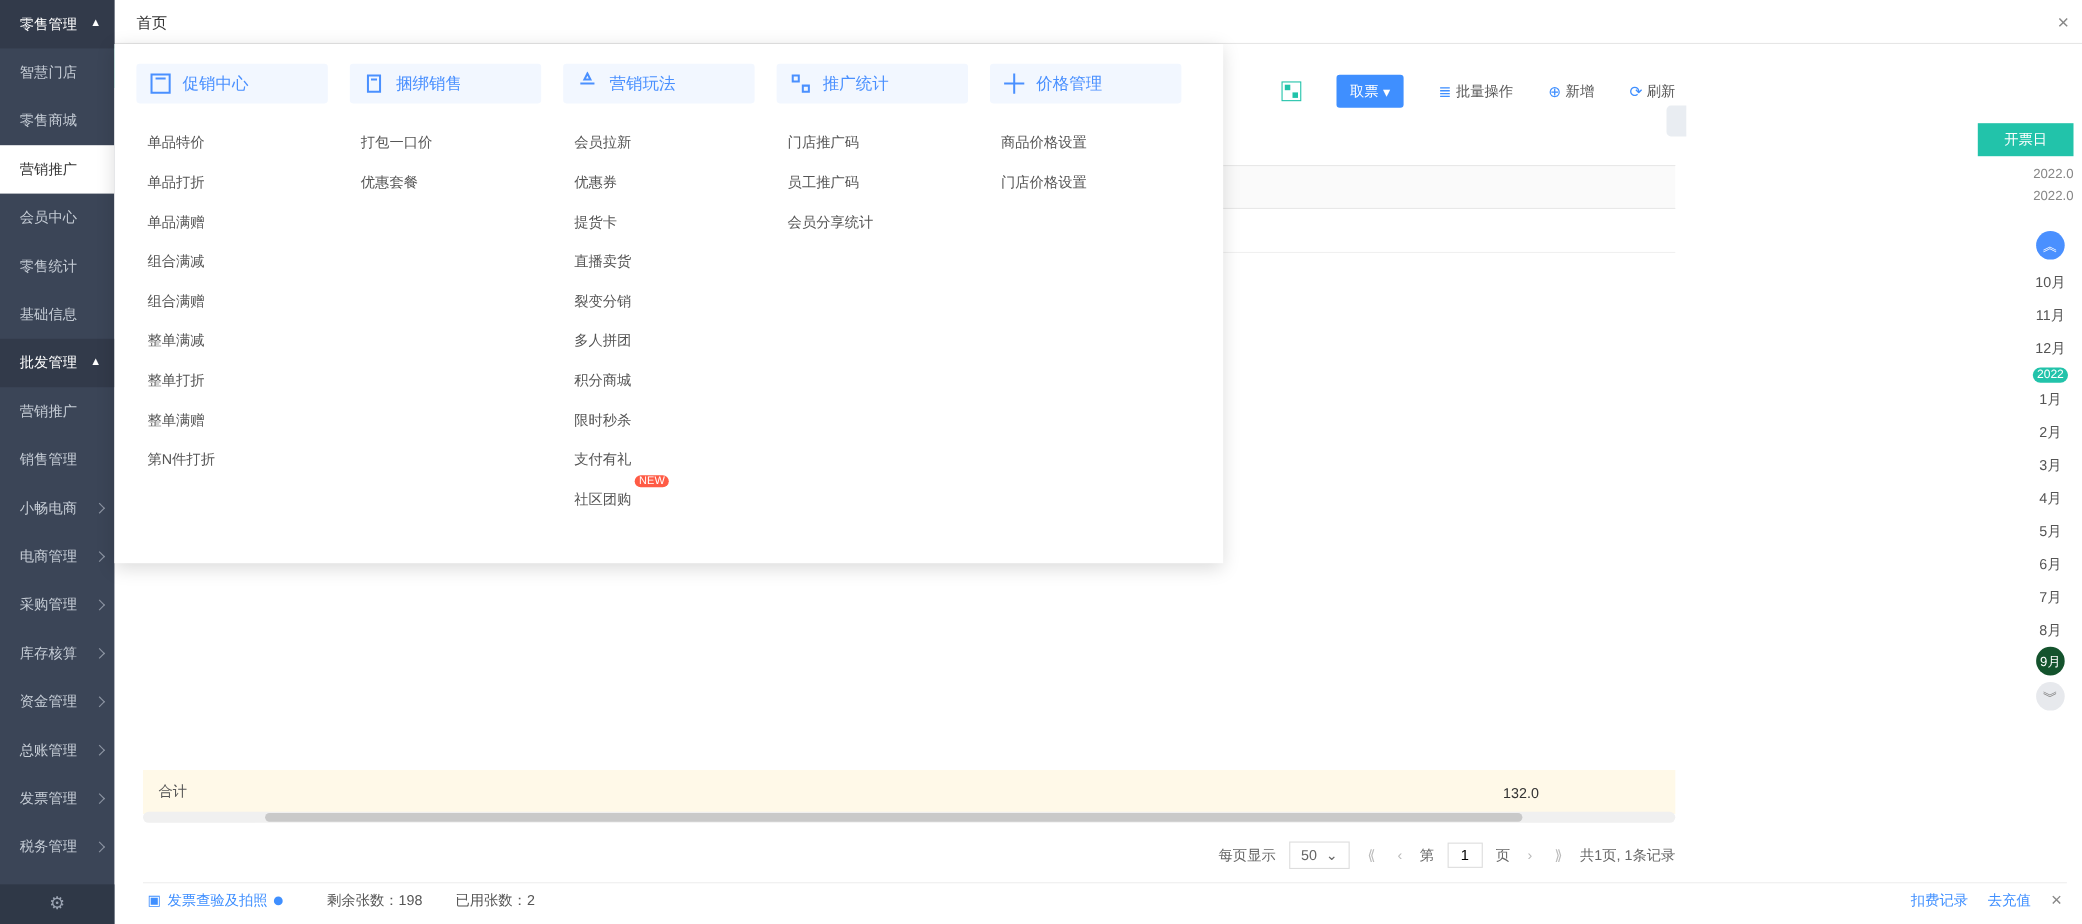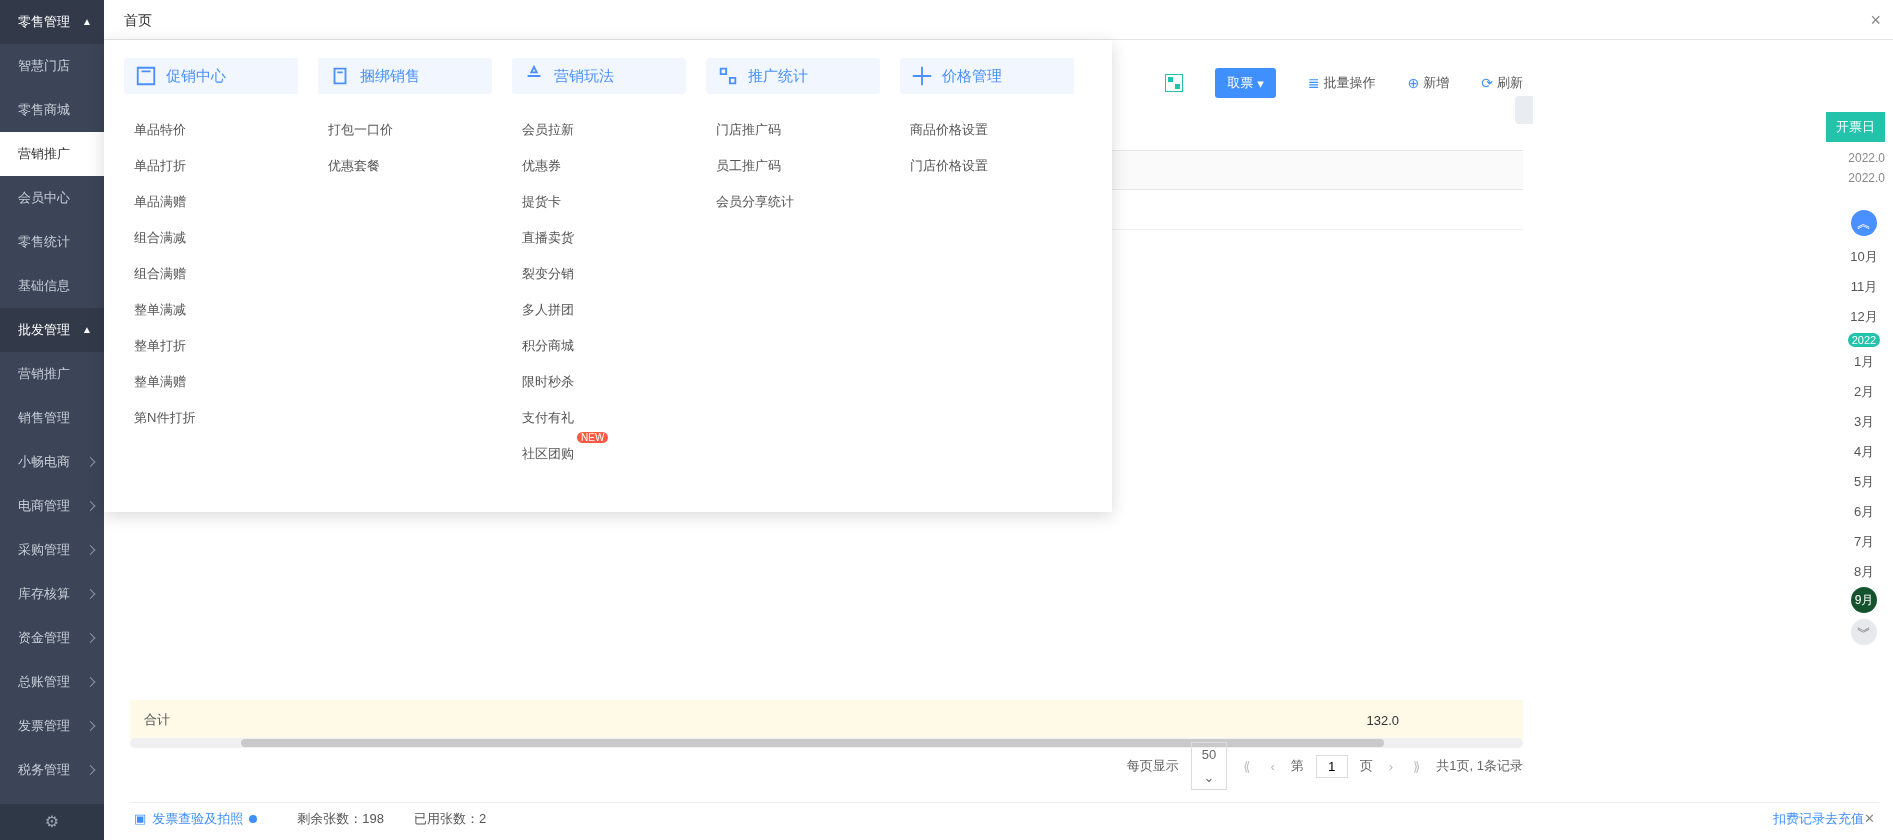--- a/index.html
+++ b/index.html
@@ -59,36 +59,36 @@
 .total-row { position:absolute; left:130px; right:370px; bottom:100px; height:40px; background:#fff9e8; display:flex; align-items:center; padding:0 14px; }
 .total-label { color:#555; }
 .total-amt { margin-left:auto; margin-right:110px; font-weight:500; }
 
 
 .hscroll { position:absolute; left:130px; right:370px; bottom:92px; height:10px; background:#f0f0f0; border-radius:5px; }
 .hscroll .thumb { position:absolute; left:8%; width:82%; height:8px; top:1px; background:#c9c9c9; border-radius:4px; }
 
 
 .pager { position:absolute; right:370px; bottom:50px; display:flex; align-items:center; gap:12px; color:#666; font-size:13px; }
-.pager .sel { border:1px solid #ddd; padding:4px 10px; display:inline-flex; align-items:center; gap:8px;flex-direction:column;}
+.pager .sel { border:1px solid #ddd; padding:4px 10px; display:inline-flex; align-items:center; gap:8px;}
 .pager .pg-btn { color:#bbb; padding:0 4px; }
 .pager input { width:32px; text-align:center; border:1px solid #ddd; padding:3px; }
 
 
 .bottombar { position:absolute; left:130px; right:14px; bottom:6px; height:32px; border-top:1px solid #eee; display:flex; align-items:center; padding:0 4px; font-size:13px; }
 .bottombar .lead { color:#3f8fff; display:inline-flex; align-items:center; gap:6px; }
 .bottombar .pill { color:#555; }
 .bottombar .info-dot { width:8px; height:8px; border-radius:50%; background:#3f8fff; display:inline-block; }
-.bottombar .links { margin-left:auto; color:#3f8fff; display:flex; gap:0; align-items:center;}
+.bottombar .links { margin-left:auto; color:#3f8fff; display:flex; gap:18px; align-items:center;}
 .bottombar .links .x { color:#888; }
 
 
 .right-panel { position:absolute; right:0; top:40px; width:360px; bottom:0; }
 .rp-handle { position:absolute; left:-18px; top:56px; width:18px; height:28px; background:#e9edf2; border-radius:4px 0 0 4px; }
-.rp-top-btn { position:absolute; right:8px; top:72px; background:#22c3aa; color:#fff; padding:6px 10px; border-radius:0; font-size:13px; }
+.rp-top-btn { position:absolute; right:8px; top:72px; background:#22c3aa; color:#fff; padding:6px 24px; border-radius:0; font-size:13px; }
 .rp-dates { position:absolute; right:8px; top:108px; width:60px; }
 .rp-dates div { color:#888; font-size:12px; padding:3px 0; text-align:right; }
 .timeline { position:absolute; right:8px; top:170px; width:42px; text-align:center; }
 .tl-up { width:26px; height:26px; border-radius:50%; background:#4a90ff; color:#fff; line-height:26px; margin:0 auto 6px; font-size:14px; }
 .tl-item { font-size:13px; color:#555; padding:6px 0; }
 .tl-year { background:#22c3aa; color:#fff; font-size:11px; border-radius:10px; padding:1px 4px; display:inline-block; }
 .tl-cur { width:26px; height:26px; border-radius:50%; background:#14532d; color:#fff; line-height:26px; margin:0 auto; font-size:12px; }
 .tl-down { width:26px; height:26px; border-radius:50%; background:#e7e9ed; color:#888; line-height:26px; margin:6px auto 0; font-size:14px; }
 
 

